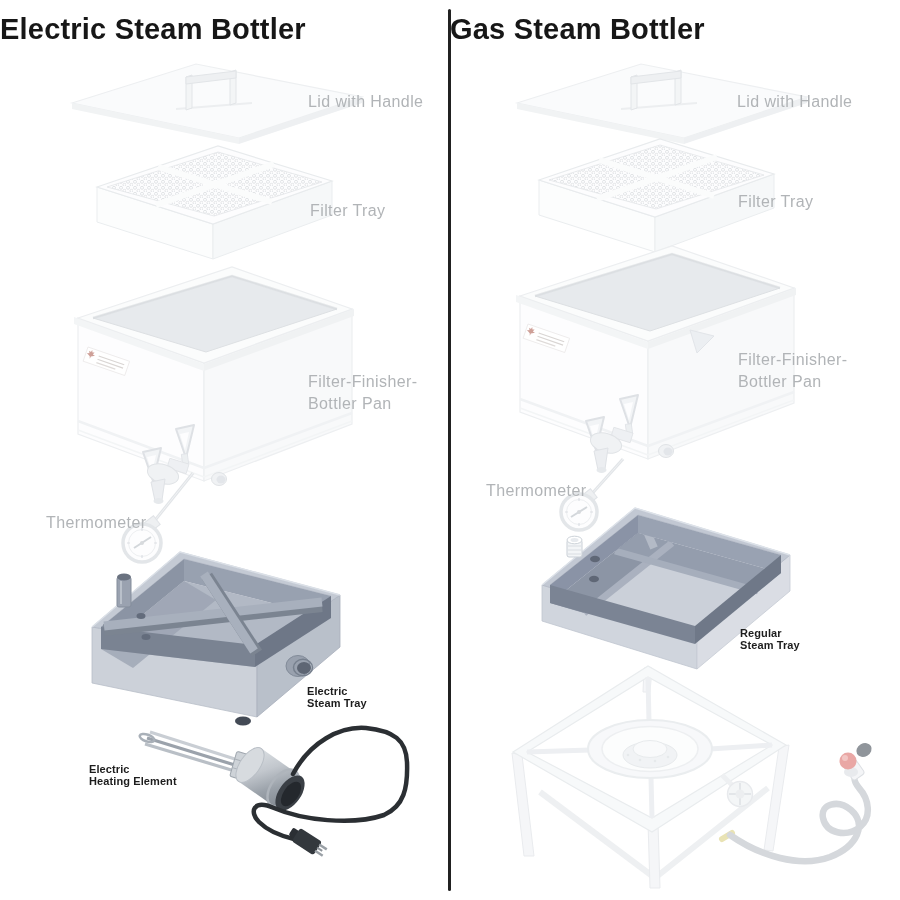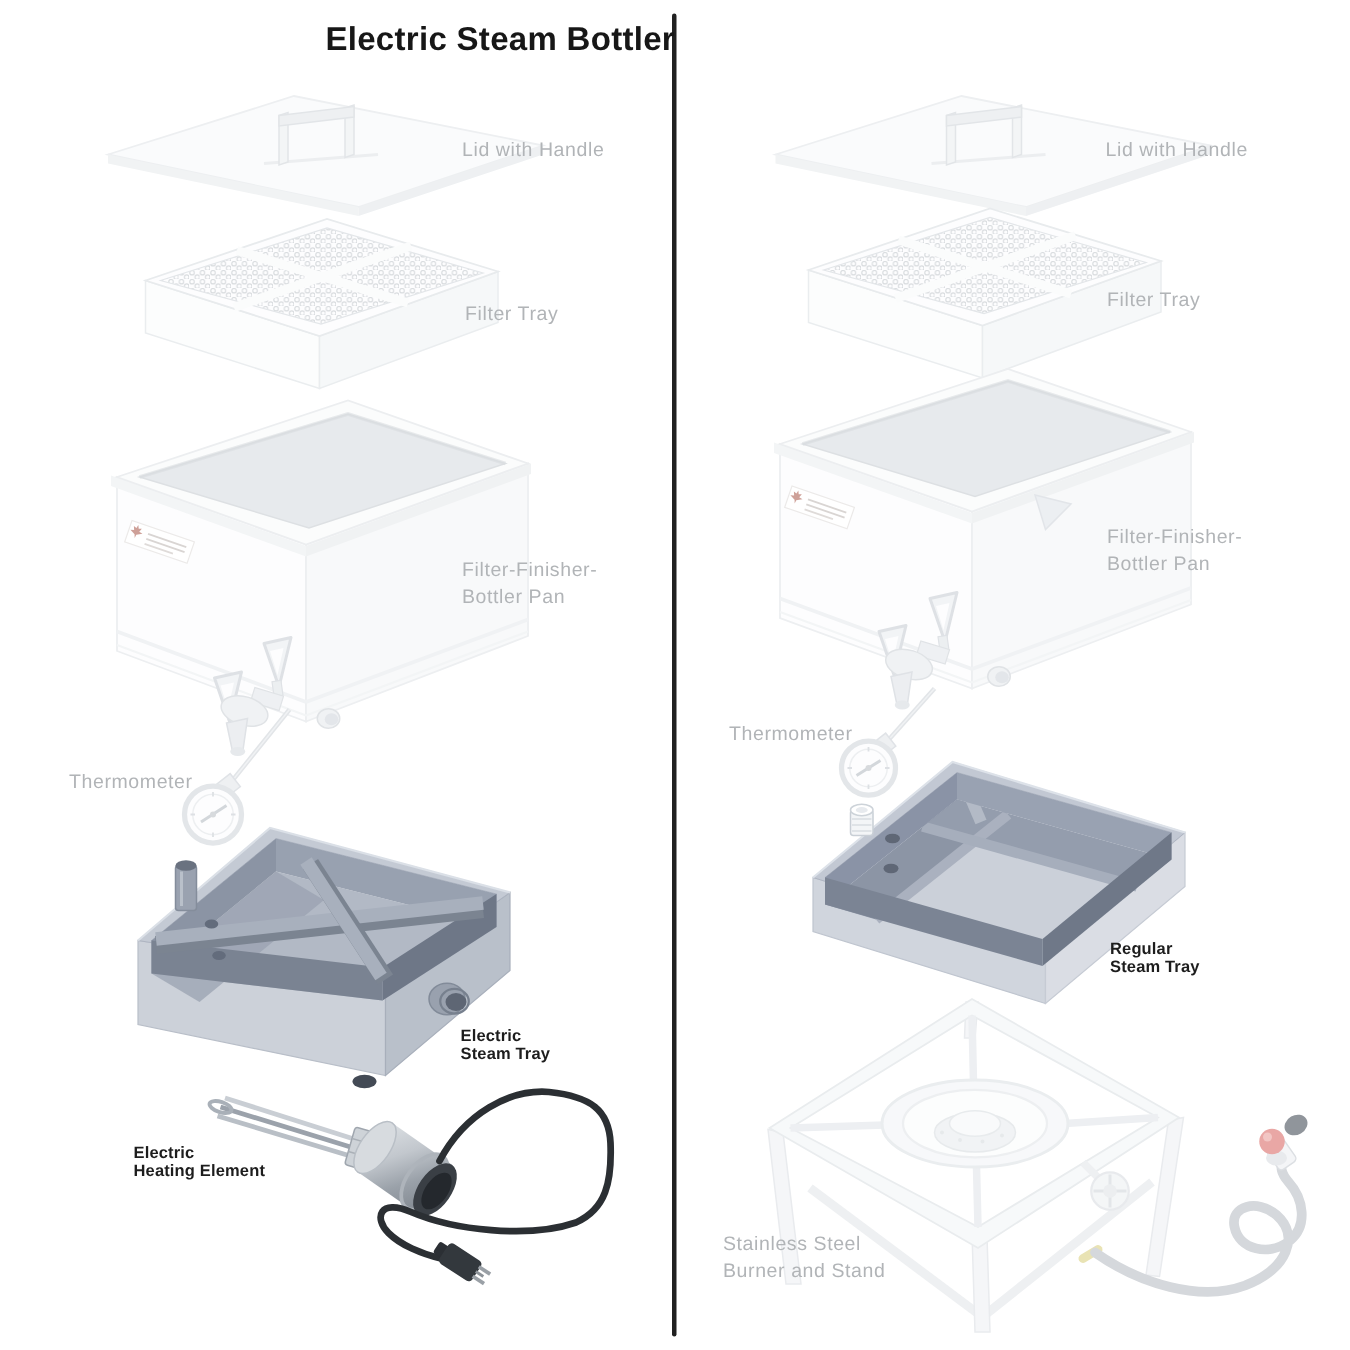--- a/index.html
+++ b/index.html
@@ -8,29 +8,29 @@
     background:#ffffff;
     font-family:"Liberation Sans", sans-serif;
   }
   .canvas{position:absolute;inset:0;}
   svg.illu{position:absolute;left:0;top:0;}
   .divider{
     position:absolute;left:448px;top:9px;width:3px;height:882px;
     background:var(--divider-color,#212121);border-radius:2px;
   }
   .col-title{
-    position:absolute;top:13px;width:450px;margin:0;text-align:right;
-    font-size:22px;font-weight:bold;letter-spacing:0.2px;
+    position:absolute;top:13px;width:450px;margin:0;text-align:left;
+    font-size:29px;font-weight:bold;letter-spacing:0.2px;
     color:var(--title-color,#171717);
   }
   .col-title.left{left:0;}
   .col-title.right{left:450px;}
   .part-label{
     position:absolute;white-space:pre-line;
-    font-size:13px;line-height:1.36;letter-spacing:0.4px;
+    font-size:16px;line-height:1.36;letter-spacing:0.4px;
     color:var(--muted-label-color,#b1b4b7);
   }
   .part-label.strong{
     font-size:11px;font-weight:bold;line-height:1.12;letter-spacing:0.1px;
     color:var(--strong-label-color,#1d1d1d);
   }
 </style>
 </head>
 <body>
 
@@ -293,34 +293,33 @@
         <ellipse cx="864" cy="750" rx="8" ry="6.5" transform="rotate(-30 864 750)" fill="#90959b"></ellipse>
         <circle cx="848" cy="761" r="8.5" fill="#e9a7a5"></circle>
         <circle cx="845" cy="758" r="3" fill="#f2c6c4"></circle>
       </g>
     </g>
   </svg>
 
   <div class="divider"></div>
 
   <h1 class="col-title left">Electric Steam Bottler</h1>
+  <h1 class="col-title right">Gas Steam Bottler</h1>
 
   <div class="part-label" style="left:308px;top:91px">Lid with Handle</div>
   <div class="part-label" style="left:310px;top:200px">Filter Tray</div>
   <div class="part-label" style="left:308px;top:371px">Filter-Finisher-
 Bottler Pan</div>
   <div class="part-label" style="left:46px;top:512px">Thermometer</div>
   <div class="part-label strong" style="left:307px;top:685px">Electric
 Steam Tray</div>
   <div class="part-label strong" style="left:89px;top:763px">Electric
 Heating Element</div>
 
   <div class="part-label" style="left:737px;top:91px">Lid with Handle</div>
   <div class="part-label" style="left:738px;top:191px">Filter Tray</div>
   <div class="part-label" style="left:738px;top:349px">Filter-Finisher-
 Bottler Pan</div>
   <div class="part-label" style="left:486px;top:480px">Thermometer</div>
   <div class="part-label strong" style="left:740px;top:627px">Regular
 Steam Tray</div>
-  <div class="part-label" style="left:482px;top:820px">Stainless Steel
-Burner and Stand</div>
 
 </div>
 
 </body></html>

